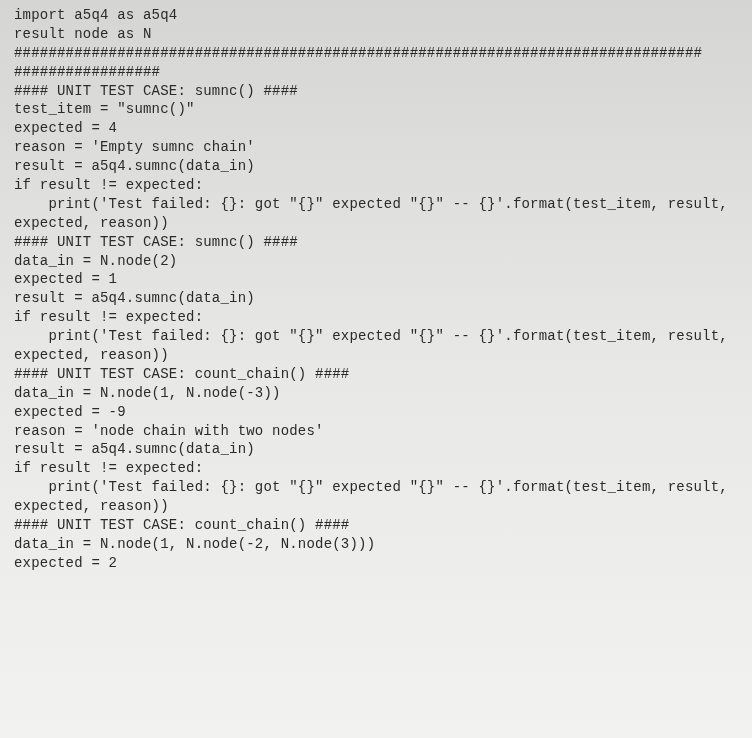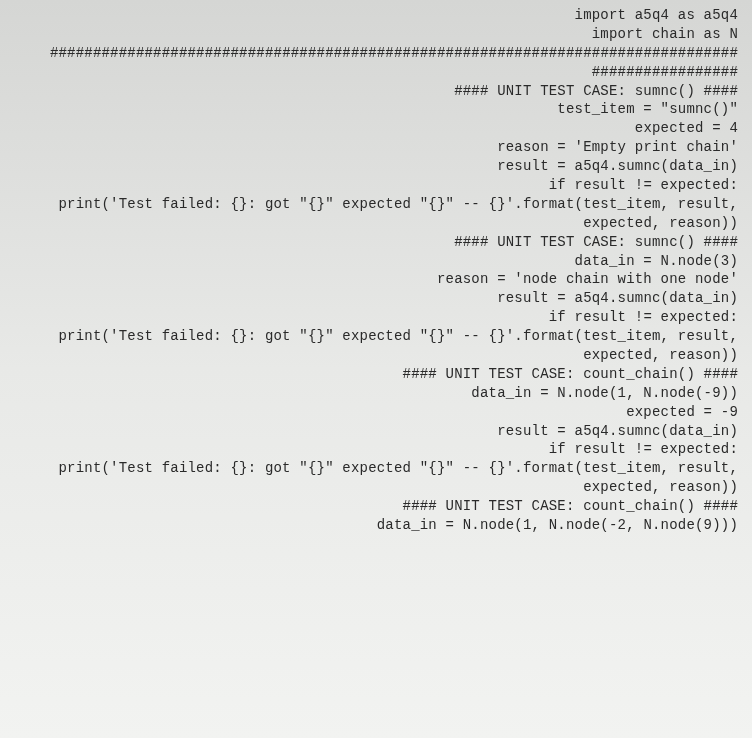--- a/index.html
+++ b/index.html
@@ -15,61 +15,62 @@
       overflow: hidden;
       box-sizing: border-box;
       padding: 6px 14px;
     }
     .code-line {
       white-space: pre;
       letter-spacing: 0.2px;
     }
     .code-block {
       margin-bottom: 0;
-      text-align: right;
     }
   </style>
 </head>
 <body>
 
 <div class="code-block">
   <div class="code-line">import a5q4 as a5q4</div>
-  <div class="code-line">import chain as N</div>
+  <div class="code-line">result node as N</div>
   <div class="code-line"></div>
   <div class="code-line"></div>
   <div class="code-line">################################################################################</div>
   <div class="code-line">#################</div>
   <div class="code-line">#### UNIT TEST CASE: sumnc() ####</div>
   <div class="code-line">test_item = "sumnc()"</div>
   <div class="code-line"></div>
   <div class="code-line">expected = 4</div>
-  <div class="code-line">reason = 'Empty print chain'</div>
+  <div class="code-line">reason = 'Empty sumnc chain'</div>
   <div class="code-line"></div>
   <div class="code-line">result = a5q4.sumnc(data_in)</div>
   <div class="code-line">if result != expected:</div>
   <div class="code-line">    print('Test failed: {}: got "{}" expected "{}" -- {}'.format(test_item, result,</div>
   <div class="code-line">expected, reason))</div>
   <div class="code-line"></div>
   <div class="code-line"></div>
   <div class="code-line"></div>
   <div class="code-line">#### UNIT TEST CASE: sumnc() ####</div>
-  <div class="code-line">data_in = N.node(3)</div>
-  <div class="code-line">reason = 'node chain with one node'</div>
+  <div class="code-line">data_in = N.node(2)</div>
+  <div class="code-line">expected = 1</div>
   <div class="code-line"></div>
   <div class="code-line">result = a5q4.sumnc(data_in)</div>
   <div class="code-line">if result != expected:</div>
   <div class="code-line">    print('Test failed: {}: got "{}" expected "{}" -- {}'.format(test_item, result,</div>
   <div class="code-line">expected, reason))</div>
   <div class="code-line"></div>
   <div class="code-line"></div>
   <div class="code-line">#### UNIT TEST CASE: count_chain() ####</div>
-  <div class="code-line">data_in = N.node(1, N.node(-9))</div>
+  <div class="code-line">data_in = N.node(1, N.node(-3))</div>
   <div class="code-line">expected = -9</div>
+  <div class="code-line">reason = 'node chain with two nodes'</div>
   <div class="code-line"></div>
   <div class="code-line">result = a5q4.sumnc(data_in)</div>
   <div class="code-line">if result != expected:</div>
   <div class="code-line">    print('Test failed: {}: got "{}" expected "{}" -- {}'.format(test_item, result,</div>
   <div class="code-line">expected, reason))</div>
   <div class="code-line"></div>
   <div class="code-line"></div>
   <div class="code-line">#### UNIT TEST CASE: count_chain() ####</div>
-  <div class="code-line">data_in = N.node(1, N.node(-2, N.node(9)))</div>
+  <div class="code-line">data_in = N.node(1, N.node(-2, N.node(3)))</div>
+  <div class="code-line">expected = 2</div>
 </div>
 
 </body></html>

